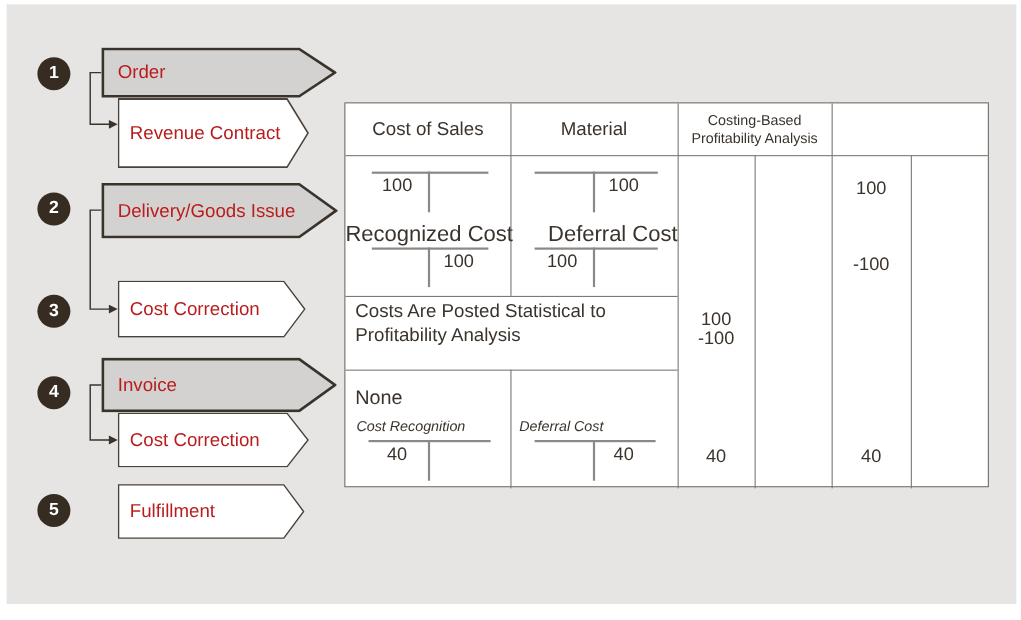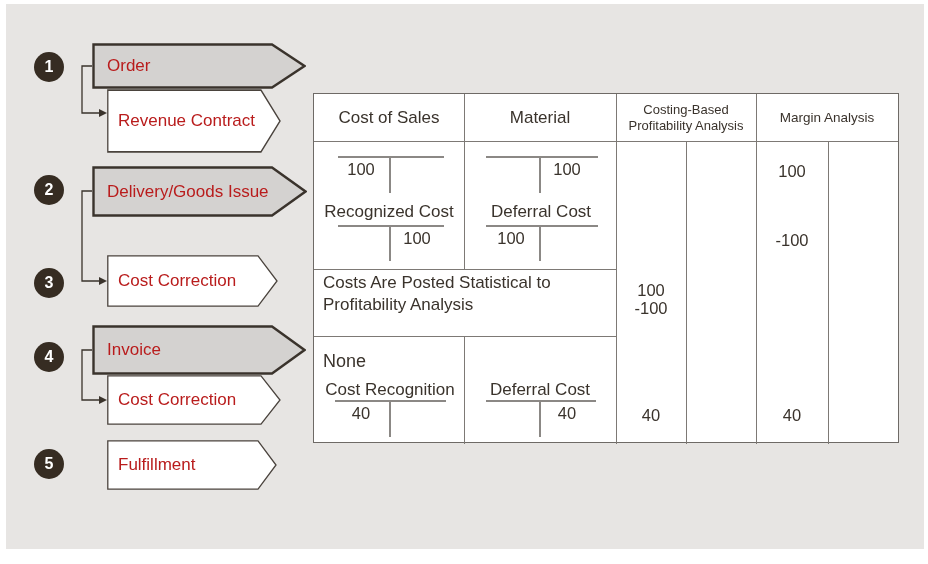--- a/index.html
+++ b/index.html
@@ -28,22 +28,22 @@
           border:1px solid #6e6a66;box-sizing:border-box;}
   .hline{position:absolute;height:1.4px;background:#7d7975;}
   .vline{position:absolute;width:1.4px;background:#7d7975;}
   .hcell{position:absolute;top:0;height:47px;display:flex;flex-direction:column;align-items:center;justify-content:center;text-align:center;}
   .hcell .h-lg{font-size:17px;}
   .hcell .h-sm{font-size:13px;line-height:16px;}
   .ta-h{position:absolute;height:1.5px;background:#8b8885;}
   .ta-v{position:absolute;width:1.5px;background:#8b8885;}
   .val{position:absolute;font-size:16.5px;text-align:center;width:46px;}
   .colval{position:absolute;font-size:16.5px;text-align:center;}
-  .ta-label{position:absolute;text-align:center;font-size:17px;white-space:nowrap;}
-  .ta-label-sm{position:absolute;text-align:center;font-size:17px;white-space:nowrap;}
+  .ta-label{position:absolute;text-align:right;font-size:20px;white-space:nowrap;}
+  .ta-label-sm{position:absolute;font-size:13px;white-space:nowrap;font-style:italic;}
   .rowtext{position:absolute;font-size:17px;line-height:22px;}
   .none-lbl{position:absolute;font-size:18px;}
 </style>
 </head>
 <body>
 
 <div class="page">
   <div class="panel"></div>
 
   <svg class="connectors">
@@ -111,23 +111,20 @@
     <div class="hcell" style="left:0;width:150px;">
       <span class="h-lg">Cost of Sales</span>
     </div>
     <div class="hcell" style="left:150px;width:152px;">
       <span class="h-lg">Material</span>
     </div>
     <div class="hcell" style="left:302px;width:140px;">
       <span class="h-sm">Costing-Based</span>
       <span class="h-sm">Profitability Analysis</span>
     </div>
-    <div class="hcell" style="left:442px;width:142px;">
-      <span class="h-sm" style="font-size:13.5px">Margin Analysis</span>
-    </div>
 
     <div class="hline" style="left:0;top:47px;width:584px;"></div>
     <div class="hline" style="left:0;top:175px;width:302px;"></div>
     <div class="hline" style="left:0;top:242px;width:302px;"></div>
     <div class="vline" style="left:150px;top:0;height:47px;"></div>
     <div class="vline" style="left:150px;top:47px;height:128px;"></div>
     <div class="vline" style="left:150px;top:242px;height:108px;"></div>
     <div class="vline" style="left:302px;top:0;height:350px;"></div>
     <div class="vline" style="left:442px;top:0;height:350px;"></div>
     <div class="vline" style="left:372px;top:47px;height:303px;"></div>

